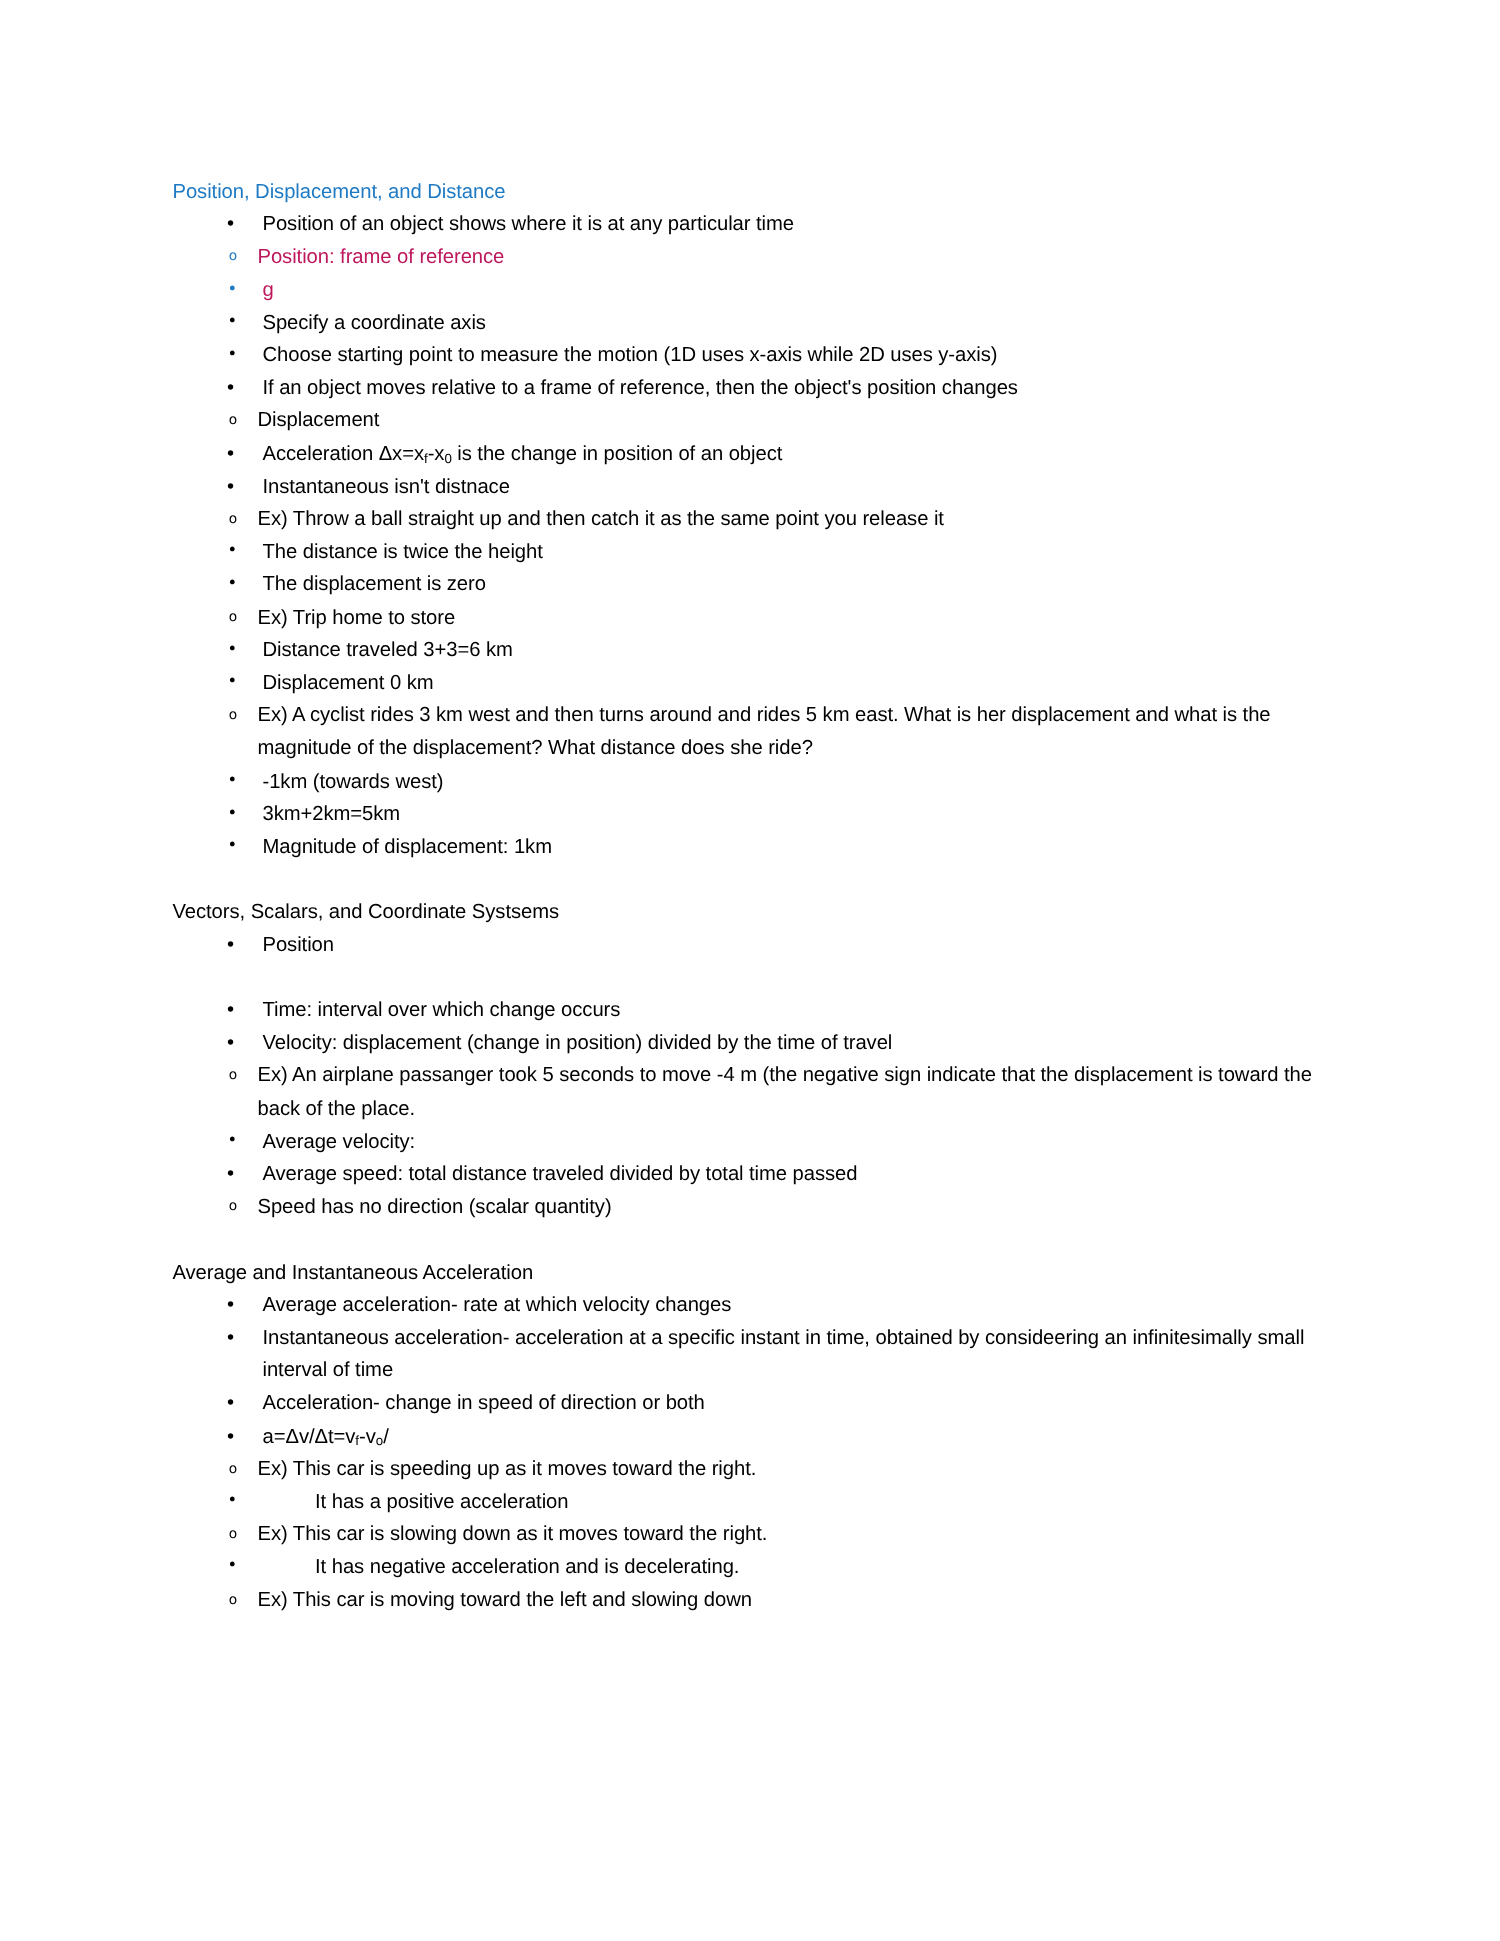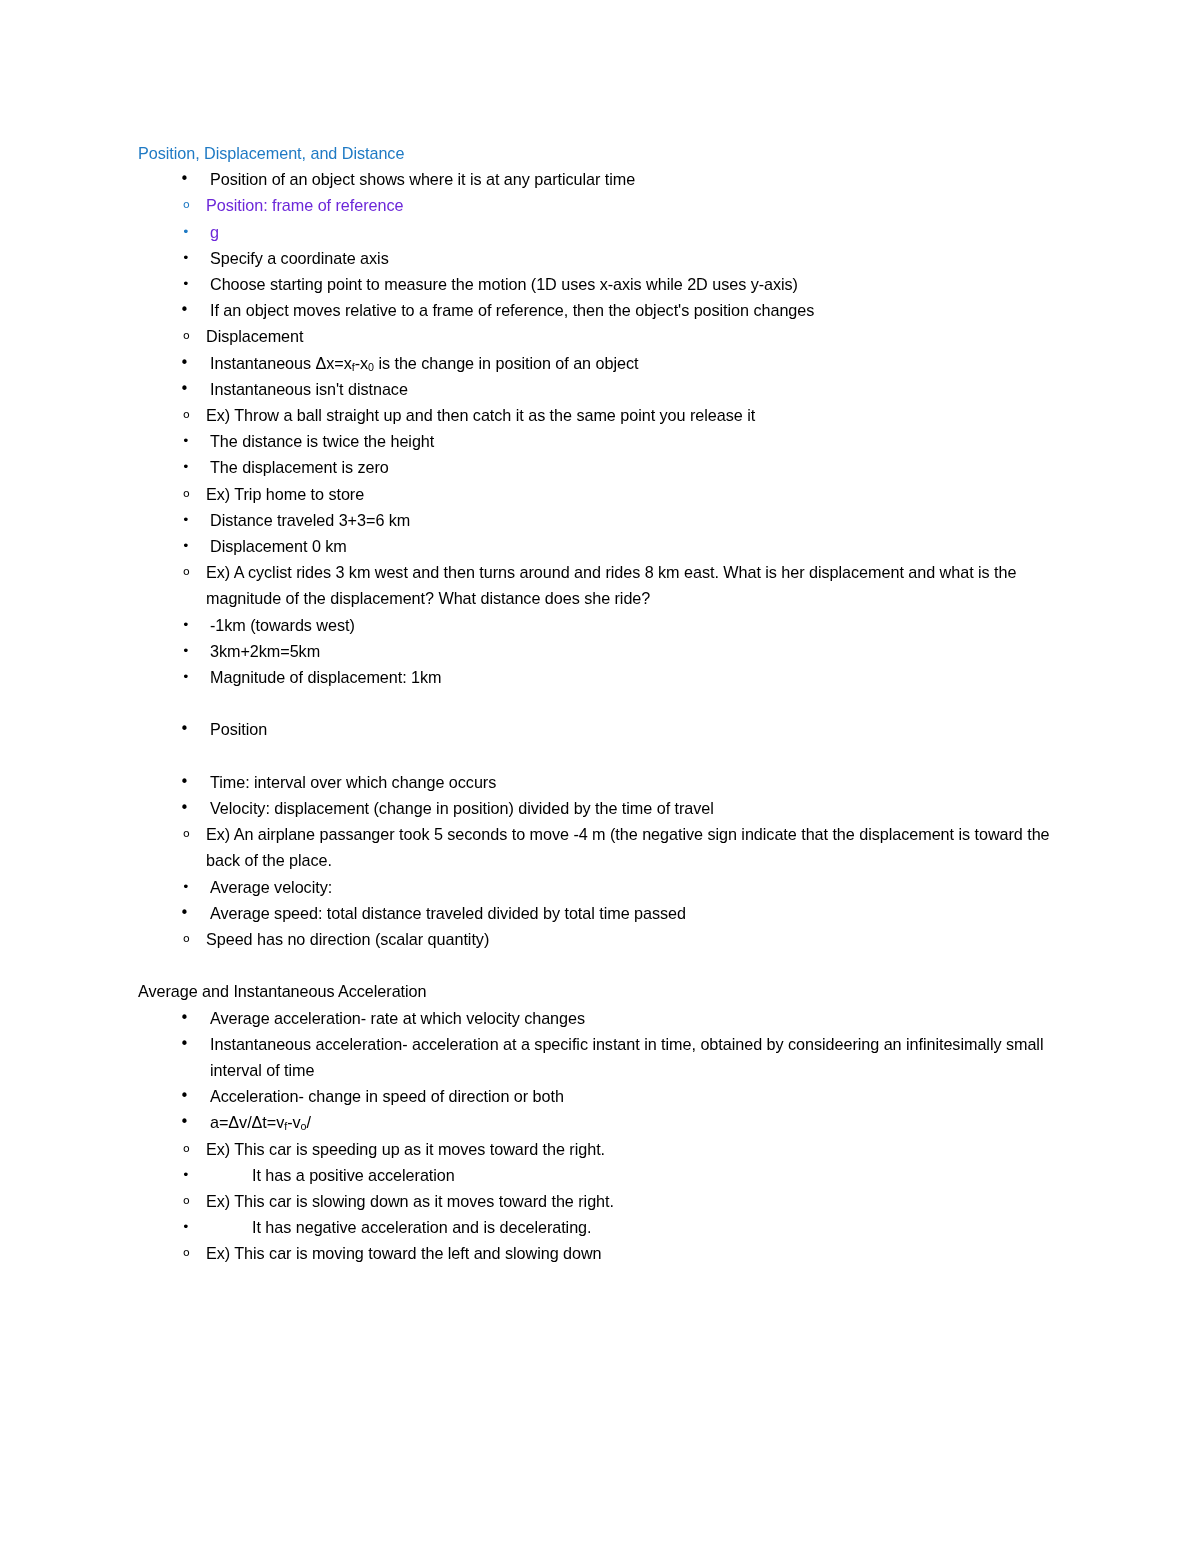--- a/index.html
+++ b/index.html
@@ -74,21 +74,21 @@
   .mark {
     font-family: "DejaVu Sans", sans-serif;
     line-height: 26.2px;
     -webkit-user-select: none;
     user-select: none;
   }
   .mark.disc    { font-size: 15px; }
   .mark.circle  { font-size: 11px; }
   .mark.disc-sm { font-size: 13px; }
 
-  .blue      { color: #6d28d9; }
+  .blue      { color: #be185d; }
   .mark.blue { color: #1F7AC4; }
 
   .b { font-weight: normal; margin-left: 42px; }
 
   sub {
     font-size: 0.66em;
     line-height: 0;
     vertical-align: -0.22em;
   }
 </style>
@@ -139,21 +139,21 @@
     <ul class="lvl l2">
       <li class="item">
         <span class="mark circle">o</span>
         <span class="txt">Displacement</span>
       </li>
     </ul>
 
     <ul class="lvl l1">
       <li class="item">
         <span class="mark disc">•</span>
-        <span class="txt"><span>Instantaneous Δx=x</span><sub>f</sub><span>-x</span><sub>0</sub><span> is the change in position of an object</span></span>
+        <span class="txt"><span>Acceleration Δx=x</span><sub>f</sub><span>-x</span><sub>0</sub><span> is the change in position of an object</span></span>
       </li>
       <li class="item">
         <span class="mark disc">•</span>
         <span class="txt">Instantaneous isn't distnace</span>
       </li>
     </ul>
 
     <ul class="lvl l2">
       <li class="item">
         <span class="mark circle">o</span>
@@ -186,41 +186,42 @@
       </li>
       <li class="item">
         <span class="mark disc-sm">•</span>
         <span class="txt">Displacement 0 km</span>
       </li>
     </ul>
 
     <ul class="lvl l2">
       <li class="item">
         <span class="mark circle">o</span>
-        <span class="txt">Ex) A cyclist rides 3 km west and then turns around and rides 8 km east. What is her displacement and what is the magnitude of the displacement? What distance does she ride?</span>
+        <span class="txt">Ex) A cyclist rides 3 km west and then turns around and rides 5 km east. What is her displacement and what is the magnitude of the displacement? What distance does she ride?</span>
       </li>
     </ul>
 
     <ul class="lvl l3">
       <li class="item">
         <span class="mark disc-sm">•</span>
         <span class="txt">-1km (towards west)</span>
       </li>
       <li class="item">
         <span class="mark disc-sm">•</span>
         <span class="txt">3km+2km=5km</span>
       </li>
       <li class="item">
         <span class="mark disc-sm">•</span>
         <span class="txt">Magnitude of displacement: 1km</span>
       </li>
     </ul>
 
     <div class="blank-line">&nbsp;</div>
 
+    <div class="section-heading">Vectors, Scalars, and Coordinate Systsems</div>
 
     <ul class="lvl l1">
       <li class="item">
         <span class="mark disc">•</span>
         <span class="txt">Position</span>
       </li>
     </ul>
 
     <div class="blank-line">&nbsp;</div>
 

